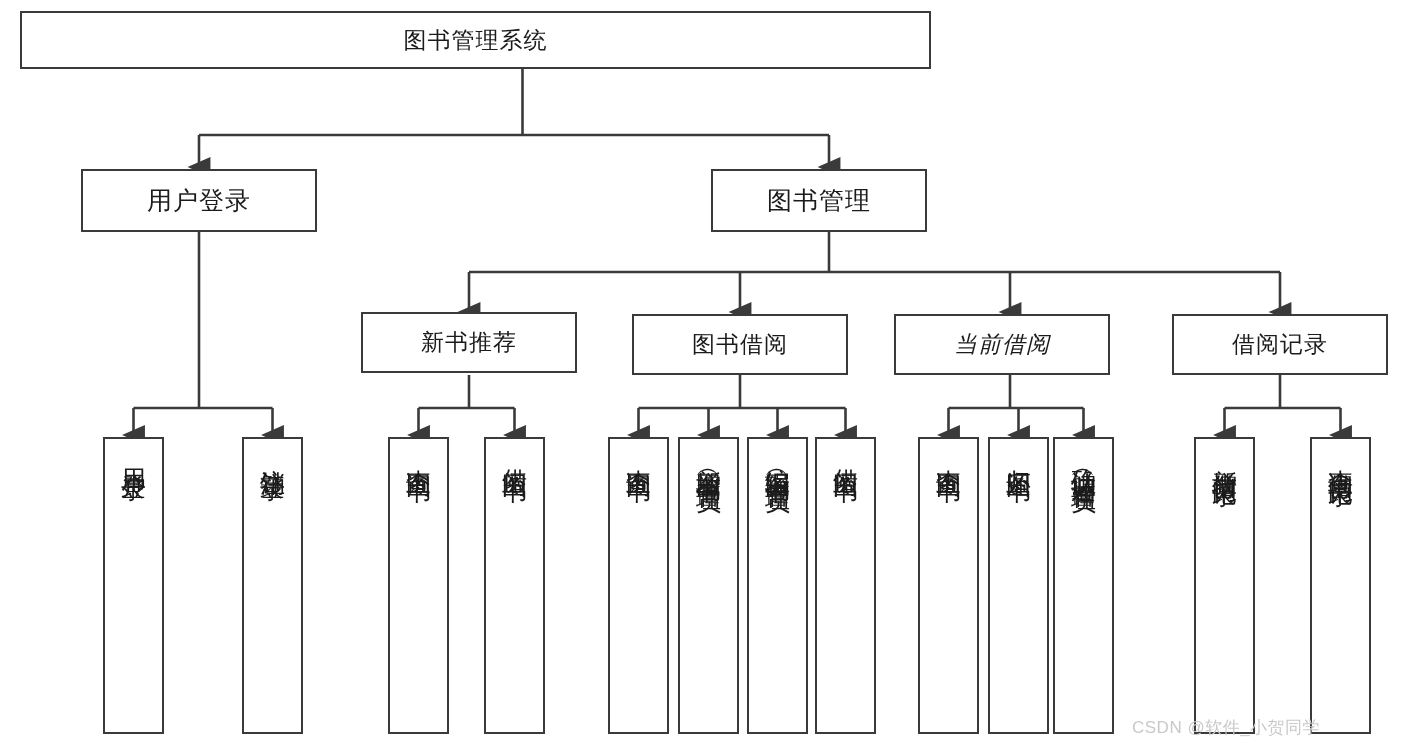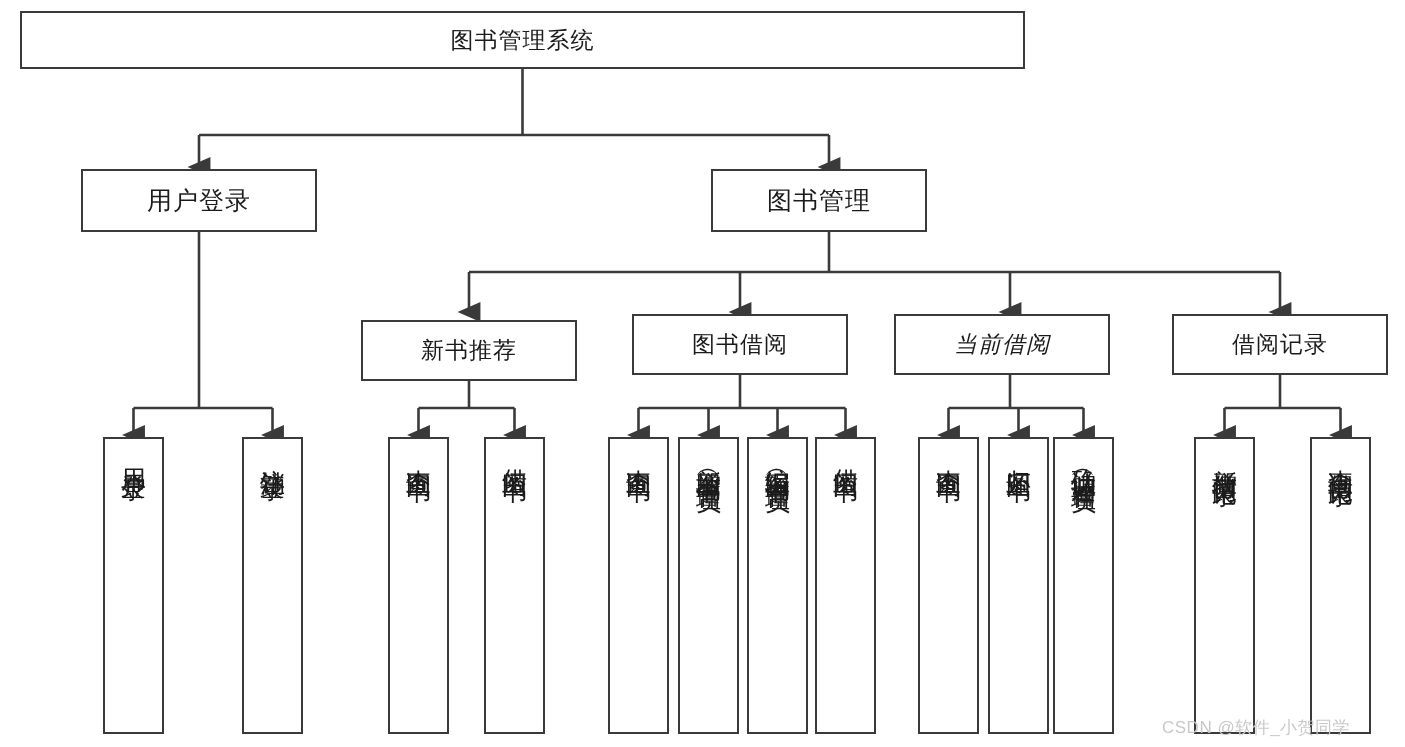--- a/index.html
+++ b/index.html
@@ -103,30 +103,30 @@
         <path d="M1018.5,408 L1018.5,435" marker-end="url(#arrow)"></path>
         <path d="M1083.5,408 L1083.5,435" marker-end="url(#arrow)"></path>
         <path d="M1280,375 L1280,408"></path>
         <path d="M1224.5,408 L1340.5,408"></path>
         <path d="M1224.5,408 L1224.5,435" marker-end="url(#arrow)"></path>
         <path d="M1340.5,408 L1340.5,435" marker-end="url(#arrow)"></path>
       </g>
   </svg>
 
   <div id="nodes-layer">
-      <div class="node lvl0 horiz" style="left: 20px; top: 11px; width: 1005px; height: 58px;">
+      <div class="node lvl0 horiz" style="left: 20px; top: 11px; width: 911px; height: 58px;">
         <span class="htext">图书管理系统</span>
       </div>
       <div class="node lvl1 horiz" style="left: 81px; top: 169px; width: 236px; height: 63px;">
         <span class="htext">用户登录</span>
       </div>
       <div class="node lvl1 horiz" style="left: 711px; top: 169px; width: 216px; height: 63px;">
         <span class="htext">图书管理</span>
       </div>
-      <div class="node lvl2 horiz" style="left: 361px; top: 320px; width: 216px; height: 61px;">
+      <div class="node lvl2 horiz" style="left: 361px; top: 312px; width: 216px; height: 61px;">
         <span class="htext">新书推荐</span>
       </div>
       <div class="node lvl2 horiz" style="left: 632px; top: 314px; width: 216px; height: 61px; justify-content: center;">
         <span class="htext">图书借阅</span>
       </div>
       <div class="node lvl2 horiz" style="left: 894px; top: 314px; width: 216px; height: 61px; font-style: italic;">
         <span class="htext">当前借阅</span>
       </div>
       <div class="node lvl2 horiz" style="left: 1172px; top: 314px; width: 216px; height: 61px;">
         <span class="htext">借阅记录</span>
@@ -165,15 +165,15 @@
         <span class="vtext">确认归还（管理员）</span>
       </div>
       <div class="node lvl3 vert" style="left: 1194px; top: 437px; width: 61px; height: 297px;">
         <span class="vtext">新增借阅记录</span>
       </div>
       <div class="node lvl3 vert" style="left: 1310px; top: 437px; width: 61px; height: 297px;">
         <span class="vtext">查询借阅记录</span>
       </div>
     </div>
 
-  <div class="watermark" style="left: 1132px; top: 716px; margin-left: 30px;">CSDN @软件_小贺同学</div>
+  <div class="watermark" style="left: 1132px; top: 716px;">CSDN @软件_小贺同学</div>
 
 </div>
 
 </body></html>

